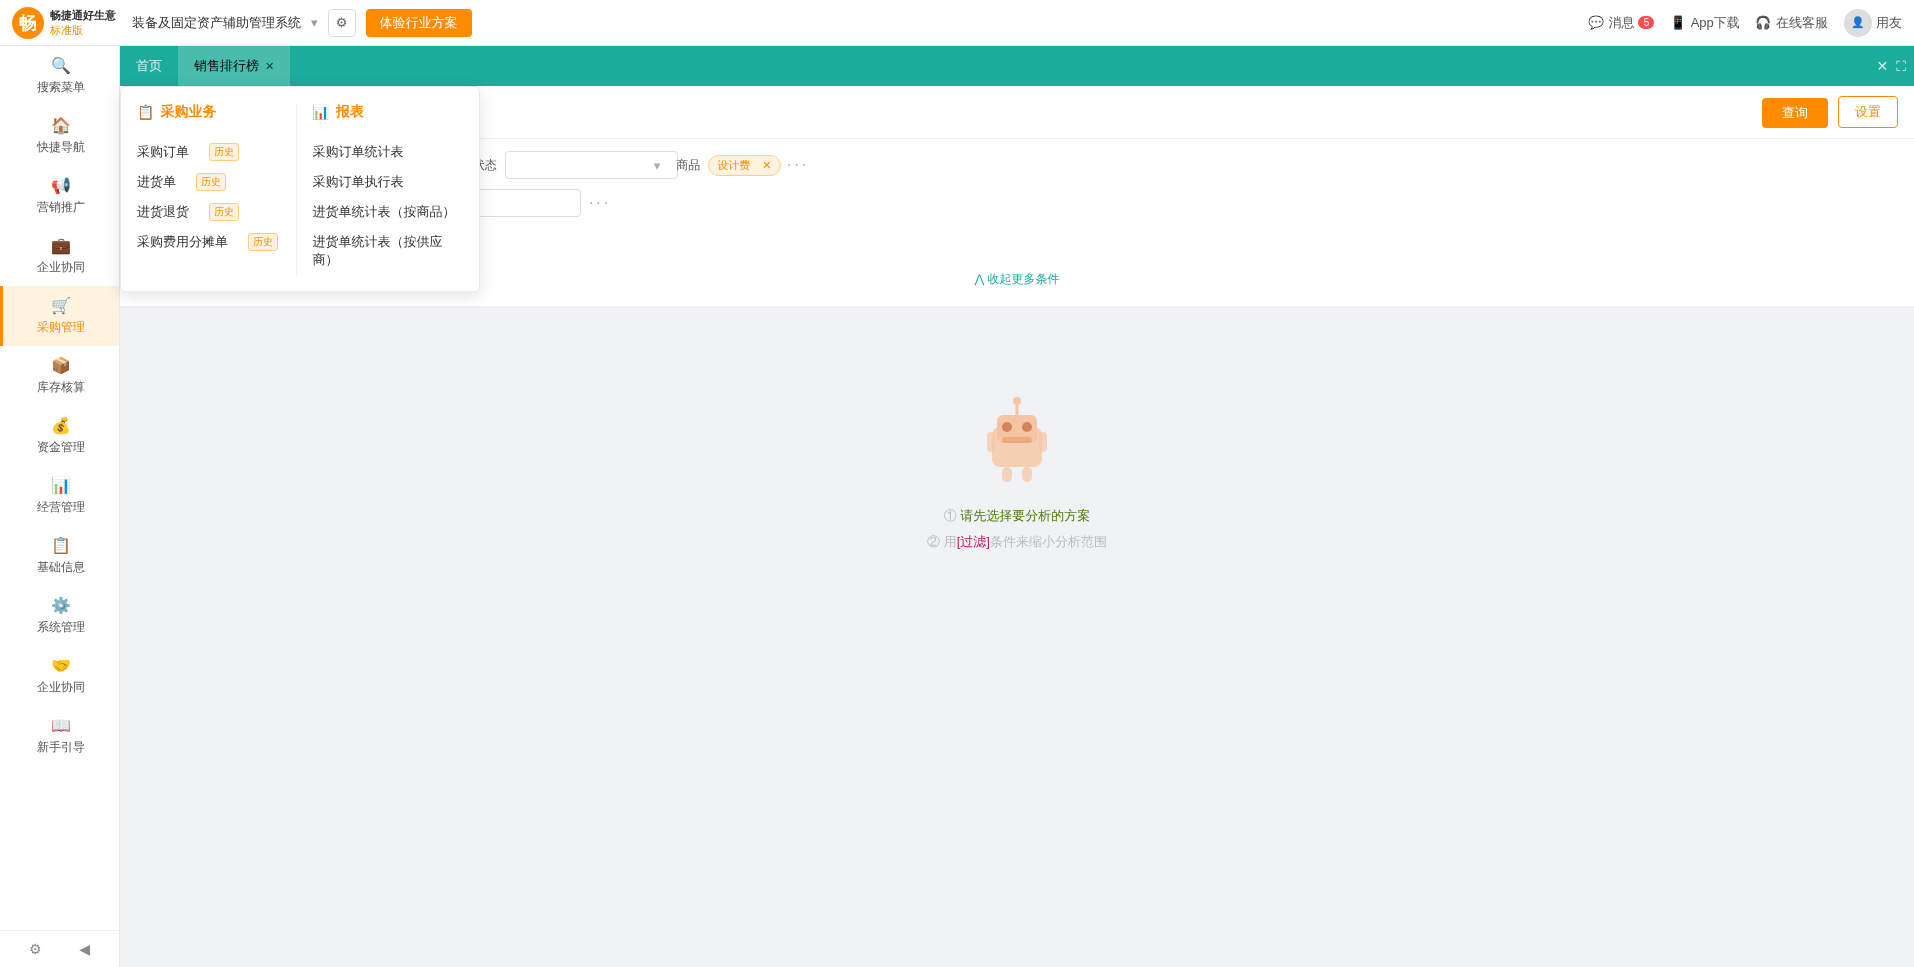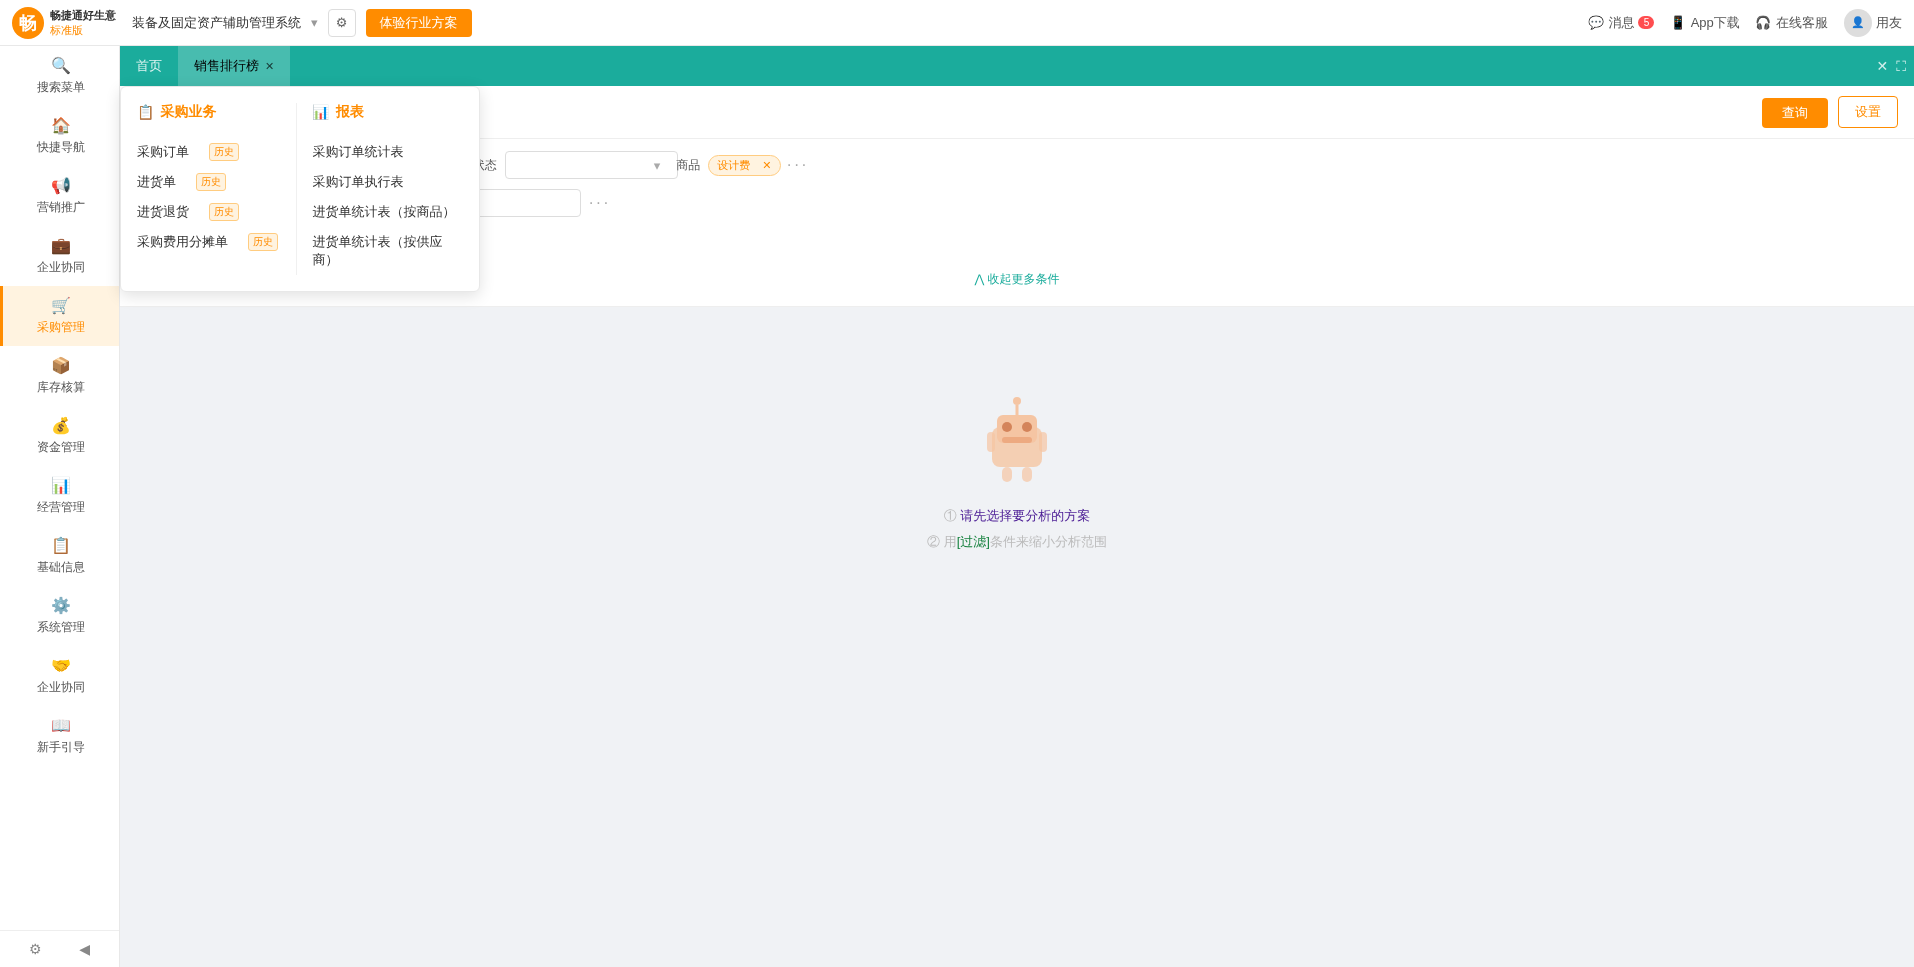--- a/index.html
+++ b/index.html
@@ -299,21 +299,21 @@
       justify-content: center;
       padding: 80px 20px;
       color: #aaa;
     }
     .empty-robot {
       width: 100px; height: 100px;
       margin-bottom: 16px;
       position: relative;
     }
     .empty-text { font-size: 13px; color: #bbb; line-height: 2; }
-    .empty-text span { color: #4c1d95; }
+    .empty-text span { color: #4d7c0f; }
 
     
     .dropdown-menu {
       position: fixed;
       top: 86px;
       left: 120px;
       background: white;
       border: 1px solid #e8e8e8;
       border-radius: 6px;
       box-shadow: 0 4px 16px rgba(0,0,0,0.12);
@@ -571,21 +571,21 @@
           <rect x="55" y="80" width="10" height="15" rx="5" fill="#f5c5a3" opacity="0.7"></rect>
 
           <line x1="50" y1="28" x2="50" y2="18" stroke="#f5c5a3" stroke-width="3"></line>
           <circle cx="50" cy="14" r="4" fill="#f5c5a3"></circle>
         </svg>
       </div>
       <div class="empty-text">
         <span style="color:#bbb;">①</span> <span>请先选择要分析的方案</span>
       </div>
       <div class="empty-text">
-        <span style="color:#bbb;">②</span> 用<span style="color:#15803d;">[过滤]</span>条件来缩小分析范围
+        <span style="color:#bbb;">②</span> 用<span style="color:#be185d;">[过滤]</span>条件来缩小分析范围
       </div>
     </div>
   </div>
 </div>
 
 <div class="dropdown-menu">
 
   <div class="menu-column">
     <div class="menu-header">
       <span>📋</span>

